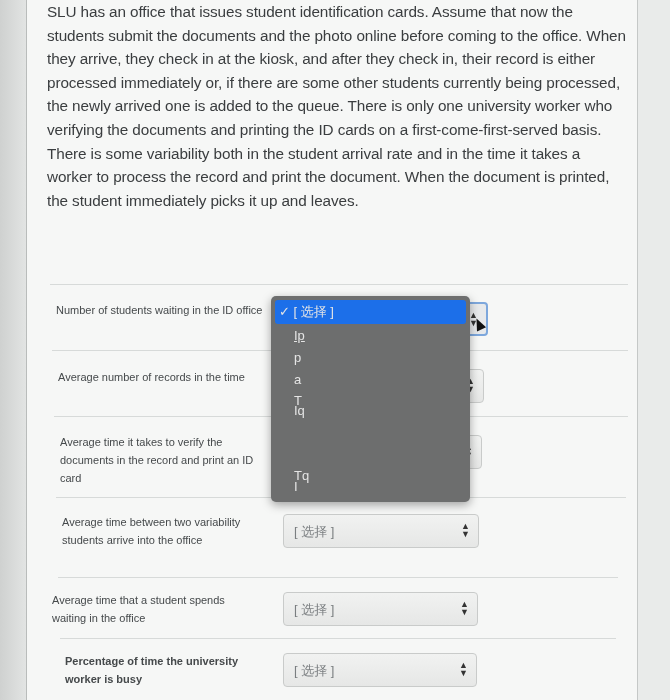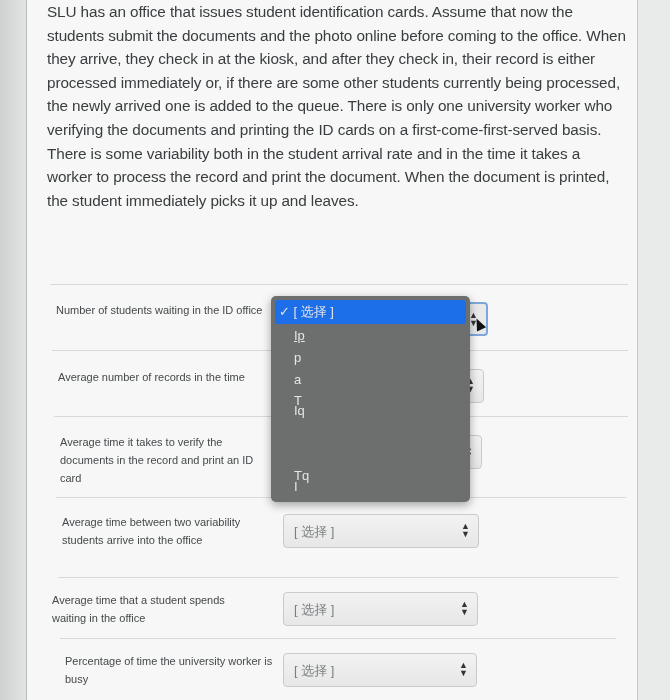--- a/index.html
+++ b/index.html
@@ -92,21 +92,21 @@
   <span class="val">[ 选择 ]</span>
   <span class="arrows">▲<br>▼</span>
 </div>
 
 <div class="row-label" style="left:52px; top:591px; width:210px;">Average time that a student spends waiting in the office</div>
 <div class="select" style="left:283px; top:592px; width:195px;">
   <span class="val">[ 选择 ]</span>
   <span class="arrows">▲<br>▼</span>
 </div>
 
-<div class="row-label" style="left:65px; top:652px; width:210px;">Percentage of time the university worker is busy</div>
+<div class="row-label" style="left:65px; top:652px; width:210px;font-weight:bold;">Percentage of time the university worker is busy</div>
 <div class="select" style="left:283px; top:653px; width:194px;">
   <span class="val">[ 选择 ]</span>
   <span class="arrows">▲<br>▼</span>
 </div>
 
 <div class="dropdown">
   <div class="opt sel">
     <span>✓</span>
     <span>[ 选择 ]</span>
   </div>

